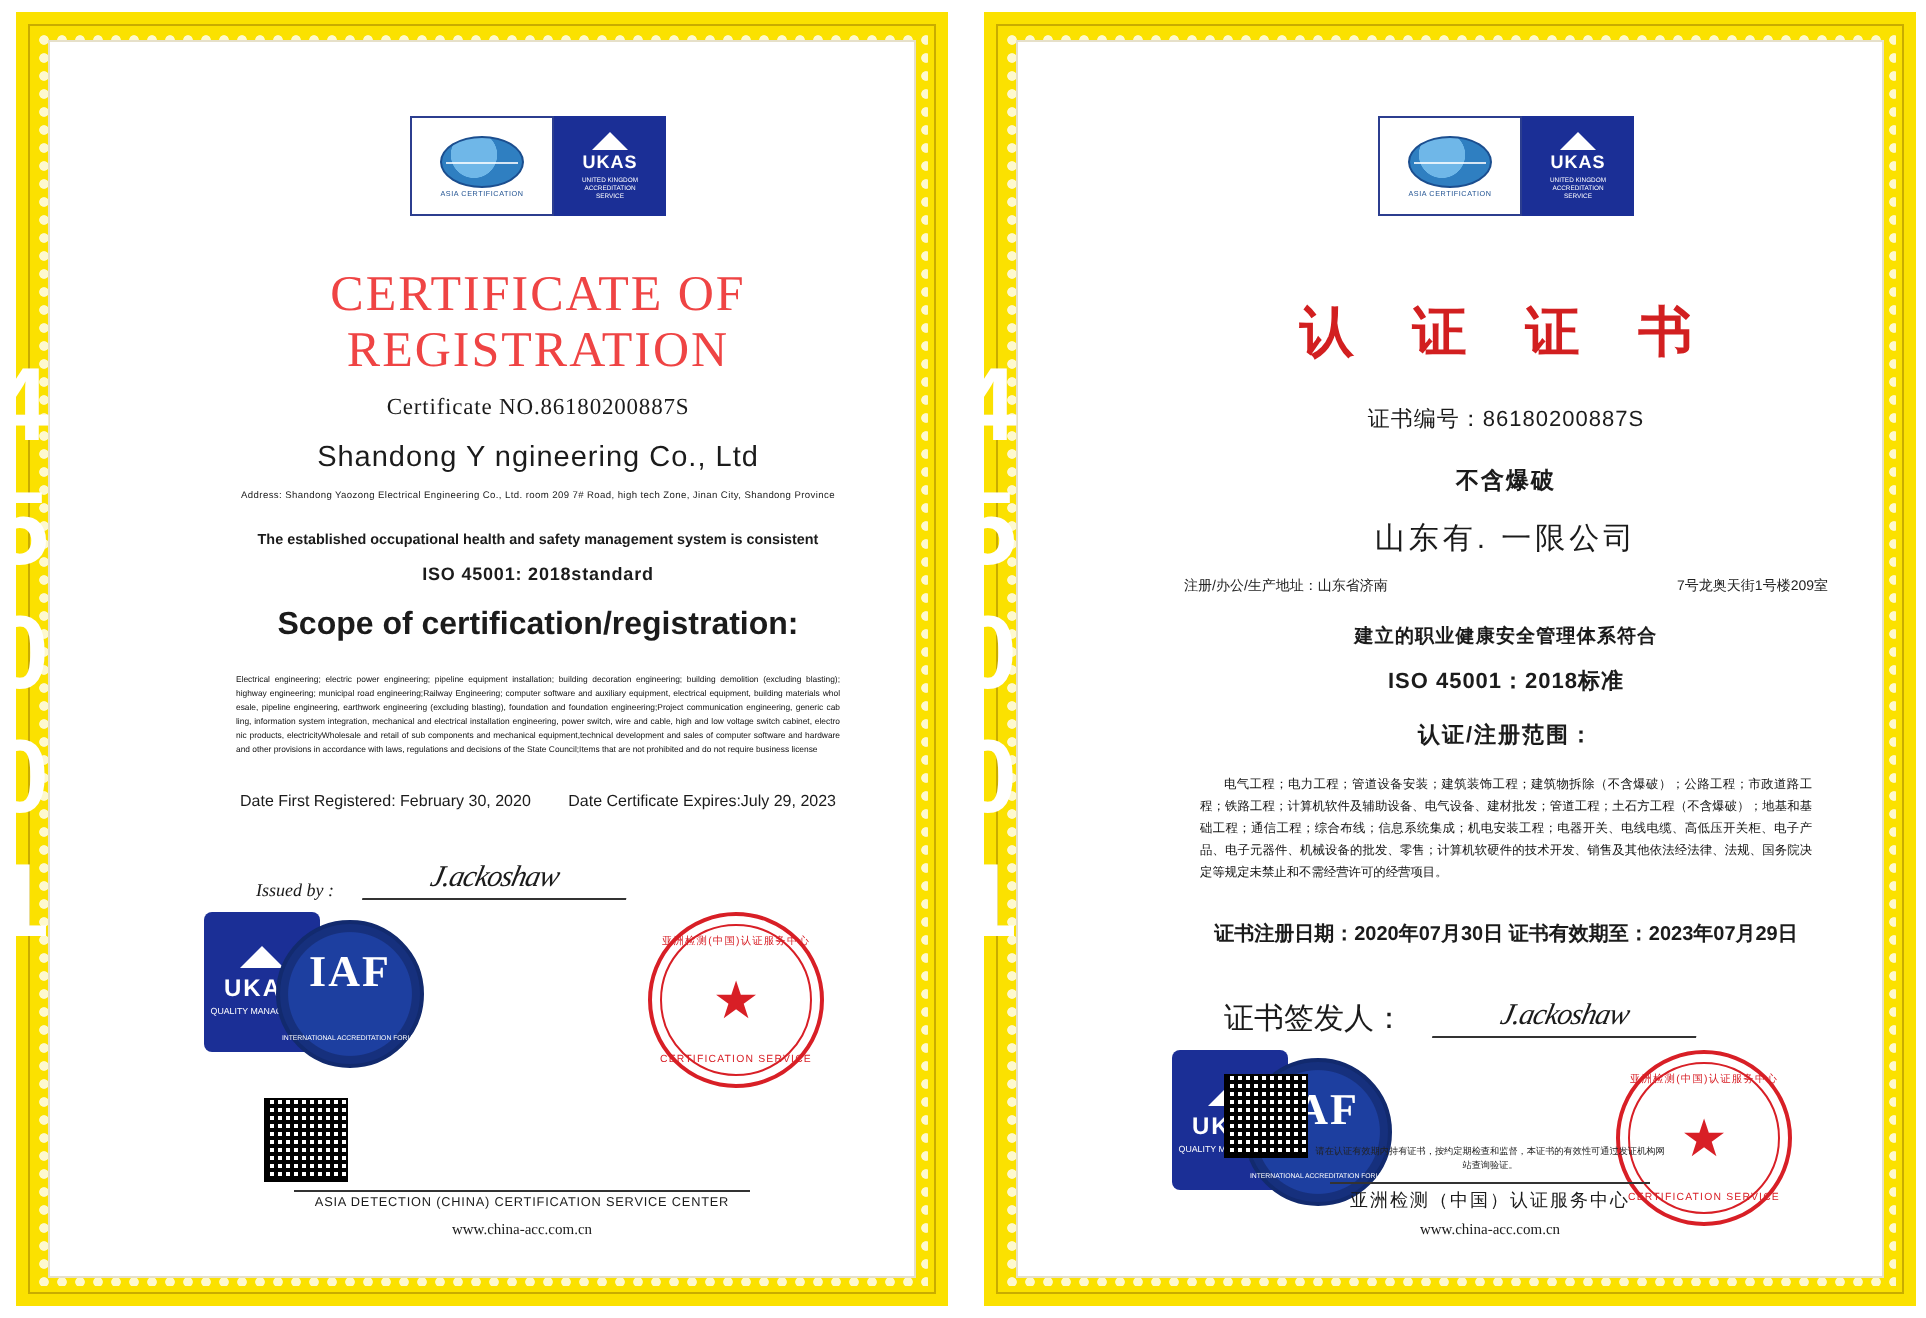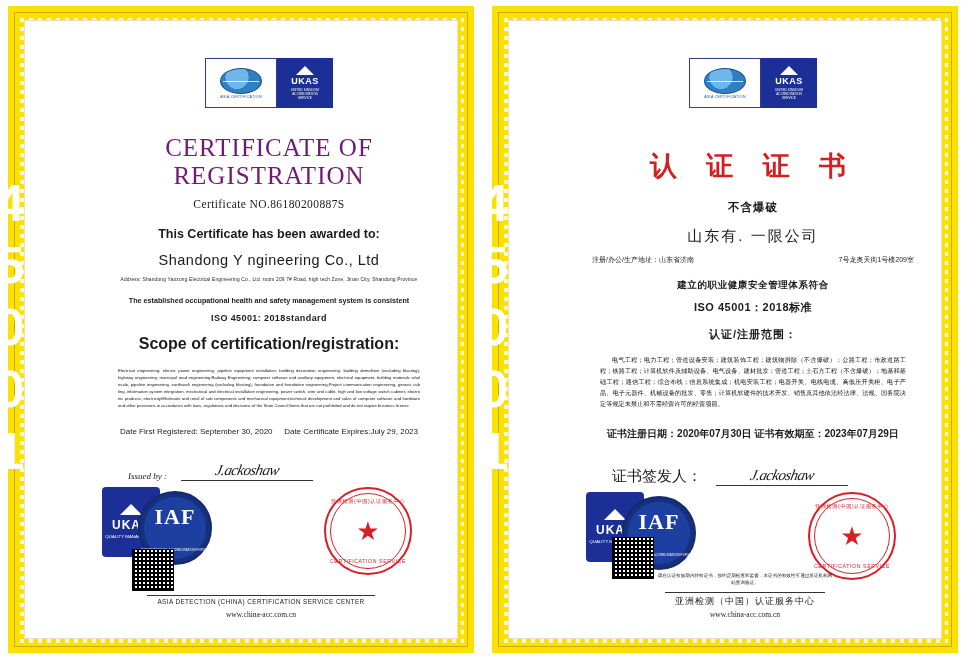--- a/index.html
+++ b/index.html
@@ -161,21 +161,21 @@
     margin-top: 2px;
     white-space: pre-line;
   }
 
   
   .title-en {
     font-family: "Liberation Serif", serif;
     font-size: 25px;
     letter-spacing: 1px;
     margin-top: 26px;
-    color: #701a75;
+    color: #ef4444;
   }
   .title-cn {
     font-size: 27px;
     font-weight: bold;
     letter-spacing: 10px;
     margin-top: 40px;
     color: #d21f20;
     font-family: "DejaVu Sans", "Liberation Sans", sans-serif;
   }
   .cert-no {
@@ -445,30 +445,29 @@
             <div class="ukas-crown"></div>
             <div class="ukas-title">UKAS</div>
             <div class="ukas-sub">UNITED KINGDOM
 ACCREDITATION
 SERVICE</div>
           </div>
         </div>
 
         <div class="title-en">CERTIFICATE OF REGISTRATION</div>
         <div class="cert-no">Certificate NO.86180200887S</div>
-        <div class="awarded-to">This Certificate has been awarded to:</div>
         <div class="company">Shandong Y                 ngineering Co., Ltd</div>
         <div class="address">Address: Shandong Yaozong Electrical Engineering Co., Ltd. room 209          7# Road, high tech Zone, Jinan City, Shandong Province</div>
         <div class="standard-line">The established occupational health and safety management system is consistent</div>
         <div class="standard-no">ISO 45001: 2018standard</div>
         <div class="scope-head">Scope of certification/registration:</div>
         <div class="scope-body">Electrical engineering; electric power engineering; pipeline equipment installation; building decoration engineering; building demolition (excluding blasting); highway engineering; municipal road engineering;Railway Engineering; computer software and auxiliary equipment, electrical equipment, building materials whol esale, pipeline engineering, earthwork engineering (excluding blasting), foundation and foundation engineering;Project communication engineering, generic cab ling, information system integration, mechanical and electrical installation engineering, power switch, wire and cable, high and low voltage switch cabinet, electro nic products, electricityWholesale and retail of sub components and mechanical equipment,technical development and sales of computer software and hardware and other provisions in accordance with laws, regulations and decisions of the State Council;Items that are not prohibited and do not require business license</div>
 
         <div class="dates">
-          <div>Date First Registered: September 30, 2020</div>
+          <div>Date First Registered: February 30, 2020</div>
           <div>Date Certificate Expires:July 29, 2023</div>
         </div>
 
         <div class="sig-row">
           <div class="sig-label">Issued by :</div>
           <div class="sig-script">J.ackoshaw</div>
         </div>
 
         <div class="seal-row">
           <div class="seal seal-iaf">
@@ -517,20 +516,23 @@
             <div class="ukas-crown"></div>
             <div class="ukas-title">UKAS</div>
             <div class="ukas-sub">UNITED KINGDOM
 ACCREDITATION
 SERVICE</div>
           </div>
         </div>
 
         <div class="title-cn">认 证 证 书</div>
 
+        <div class="cert-no-cn">
+          <span>证书编号：</span><span>86180200887S</span>
+        </div>
 
         <div class="awarded-to-cn">不含爆破</div>
         <div class="company-cn">山东有.                   一限公司</div>
 
         <div class="address-cn">
           <span>注册/办公/生产地址：山东省济南</span>
           <span>7号龙奥天街1号楼209室</span>
         </div>
 
         <div class="standard-line-cn">建立的职业健康安全管理体系符合</div>

